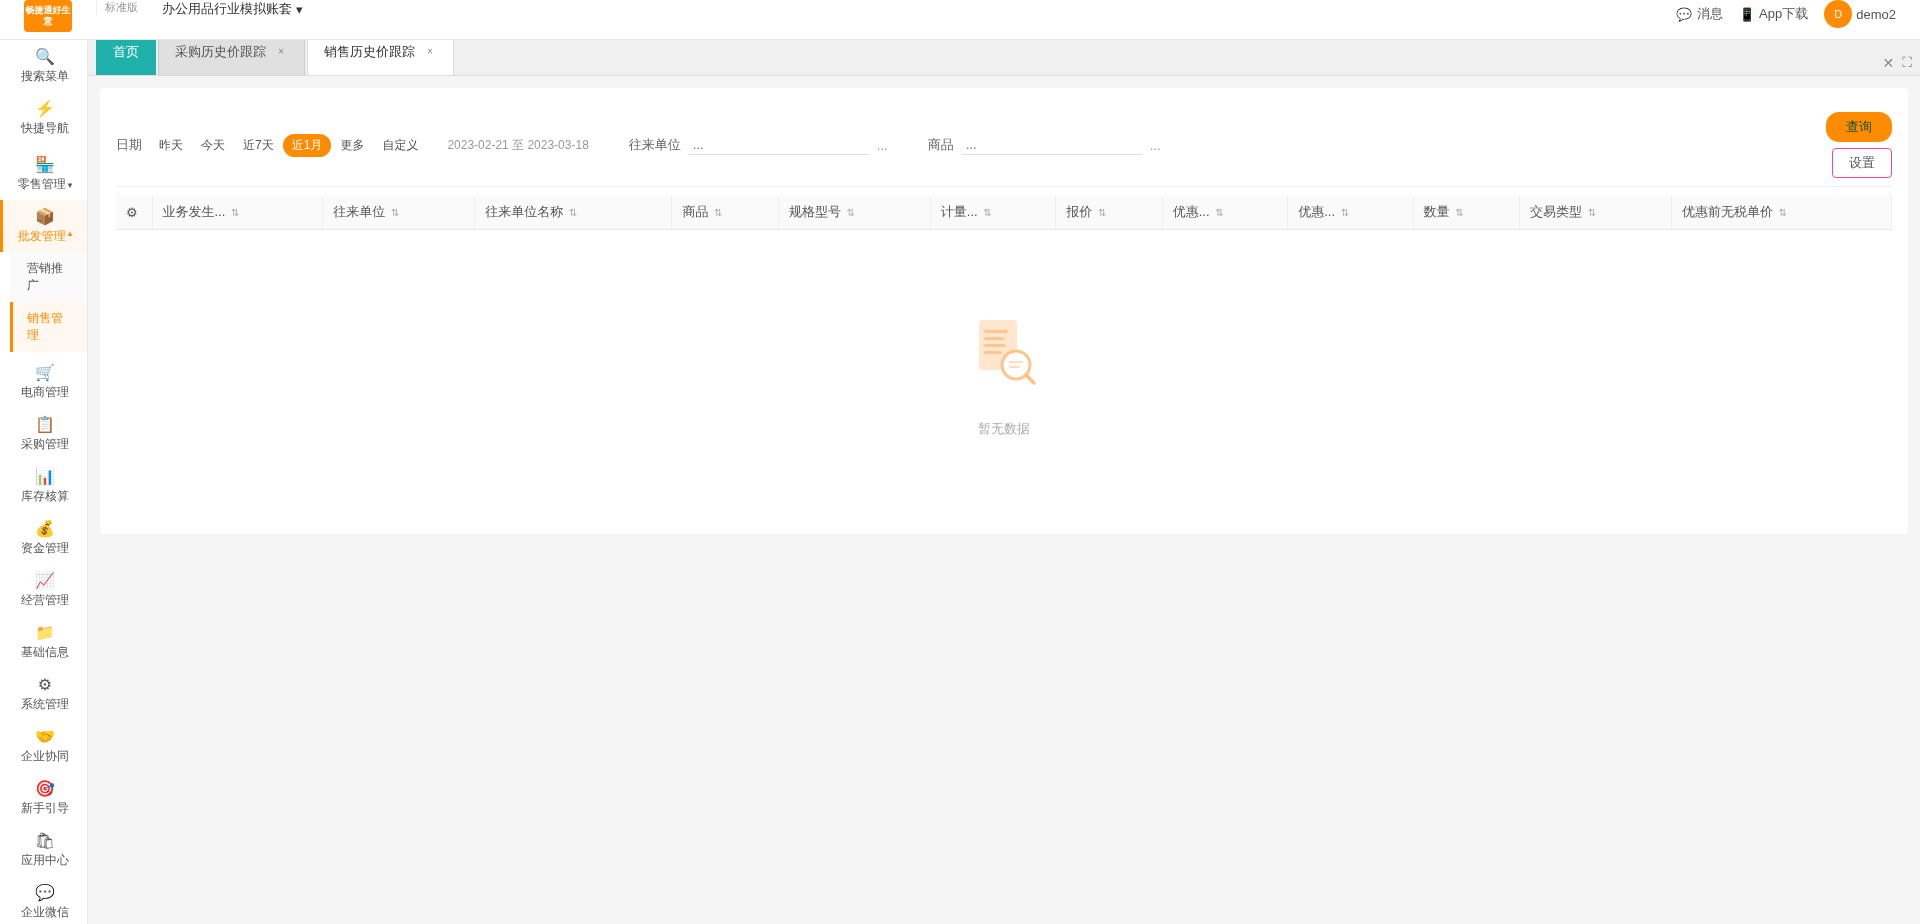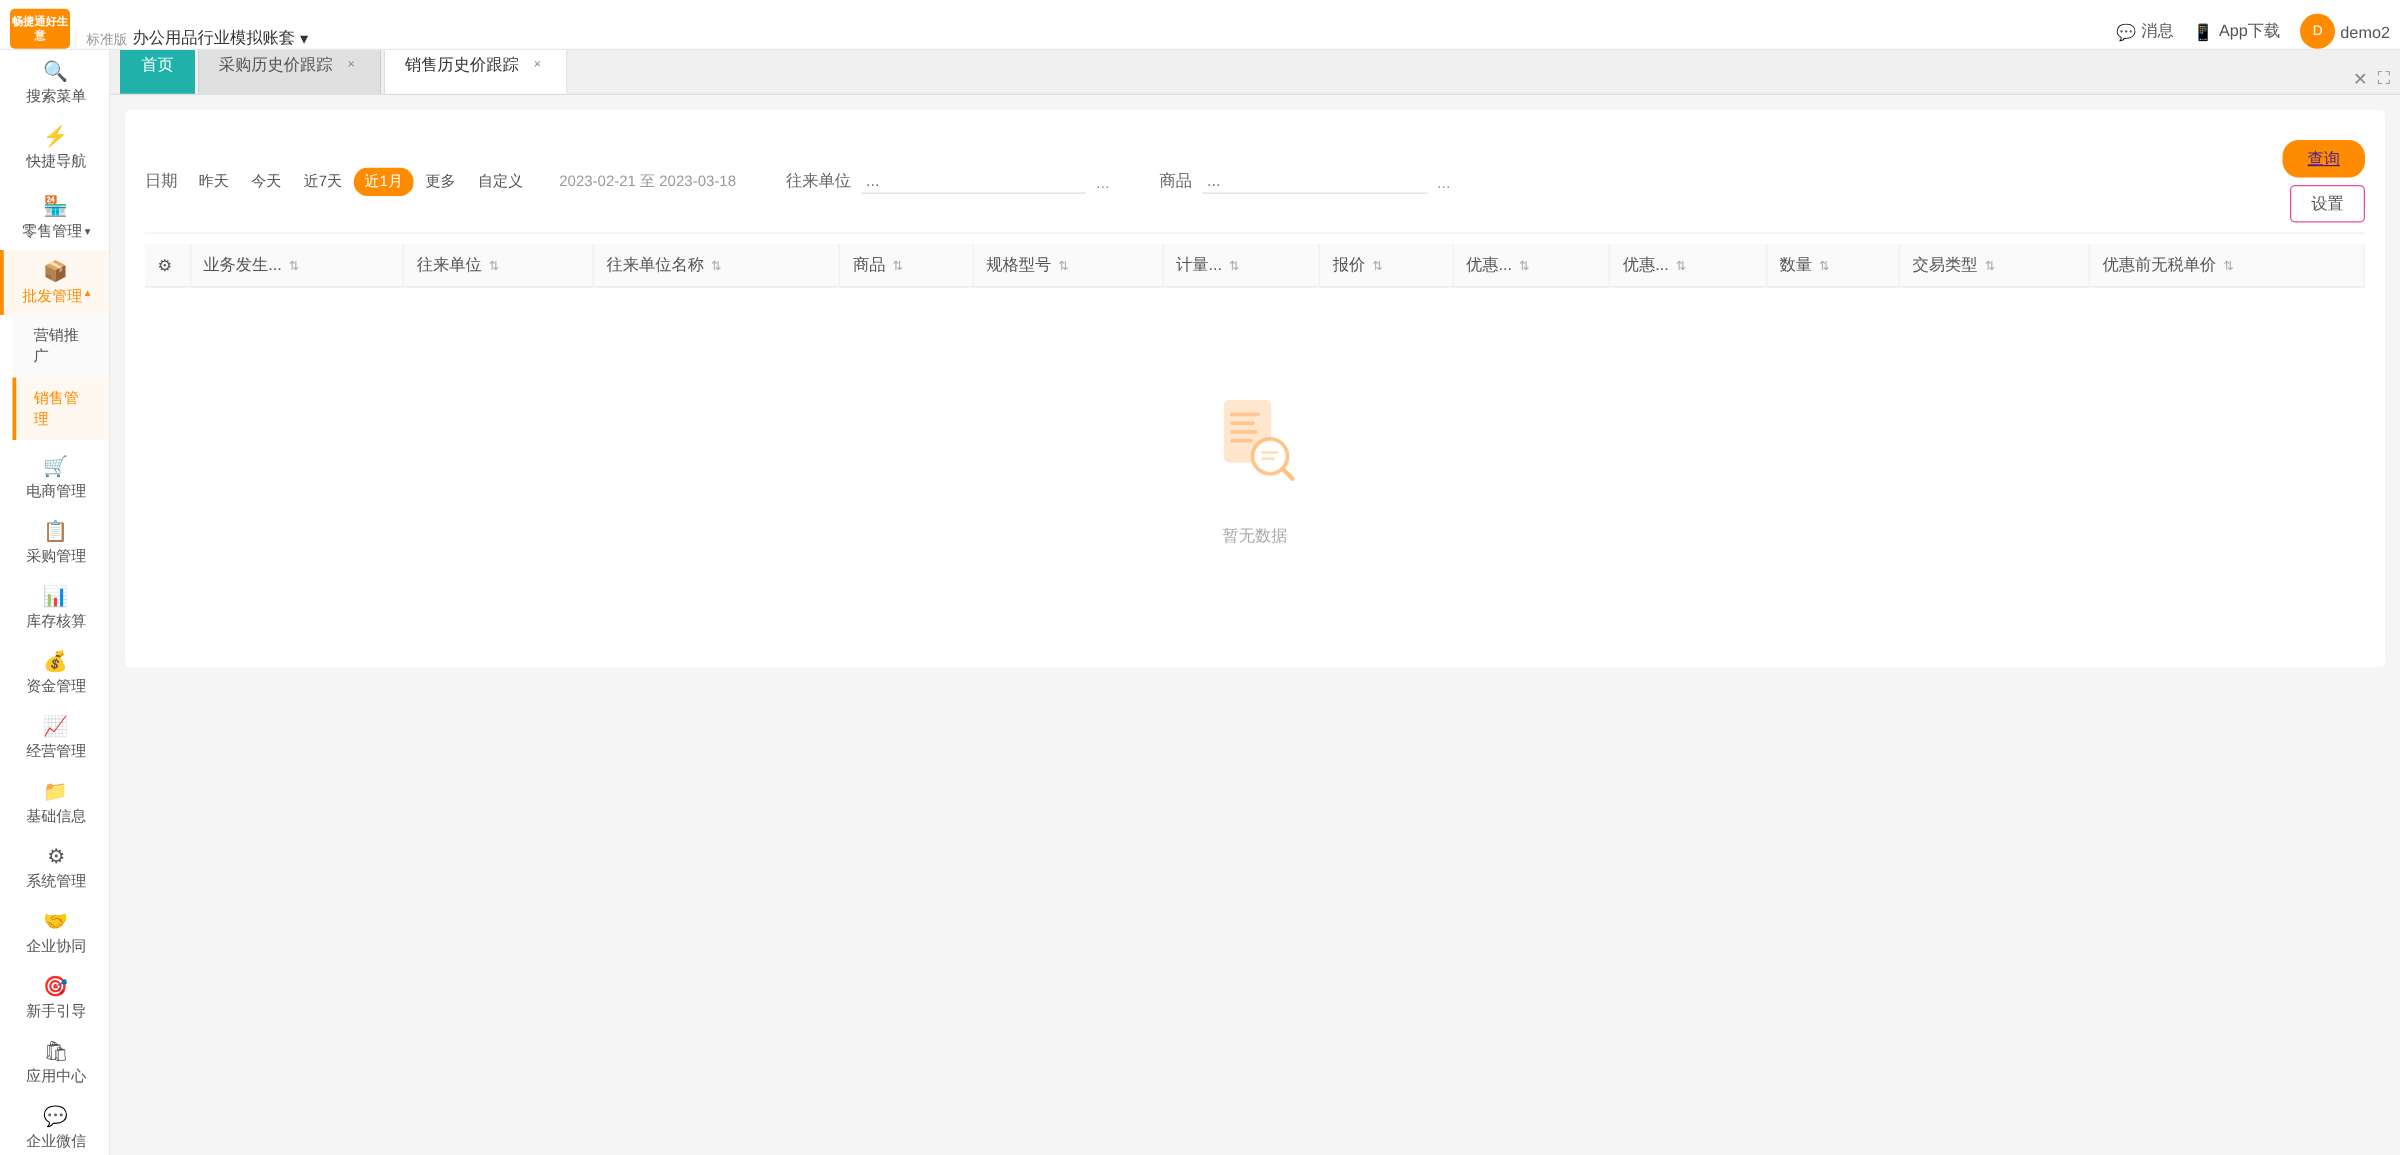--- a/index.html
+++ b/index.html
@@ -4,23 +4,23 @@
   <style>
     * { margin: 0; padding: 0; box-sizing: border-box; }
     body { font-family: 'Microsoft YaHei', Arial, sans-serif; font-size: 13px; background: #f5f5f5; color: #333; width: 1920px; height: 924px; overflow: hidden; display: flex; flex-direction: column; }
 
     
     .top-bar {
       height: 40px;
       background: #fff;
       border-bottom: 1px solid #e8e8e8;
       display: flex;
-      align-items: flex-end;
-      padding: 0 8px;
-      gap: 4px;
+      align-items: flex-start;
+      padding: 0 24px;
+      gap: 24px;
       flex-shrink: 0;
     }
     .top-bar-logo {
       width: 48px;
       height: 32px;
       background: #ff8c00;
       border-radius: 4px;
       display: flex;
       align-items: center;
       justify-content: center;
@@ -272,27 +272,26 @@
       outline: none;
       padding: 2px 4px;
       font-size: 13px;
       width: 180px;
       color: #333;
     }
     .dots { color: #999; font-size: 13px; }
     .filter-spacer { flex: 1; }
     .query-btn {
       background: #ff8c00;
-      color: #4c1d95;
+      color: #14532d;
       border: none;
       border-radius: 13px;
       padding: 6px 20px;
       font-size: 13px;
       cursor: pointer;
-      text-decoration: underline;
     }
     .settings-btn {
       background: #fff;
       color: #555;
       border: 1px solid #ec4899;
       border-radius: 4px;
       padding: 5px 16px;
       font-size: 13px;
       cursor: pointer;
     }

